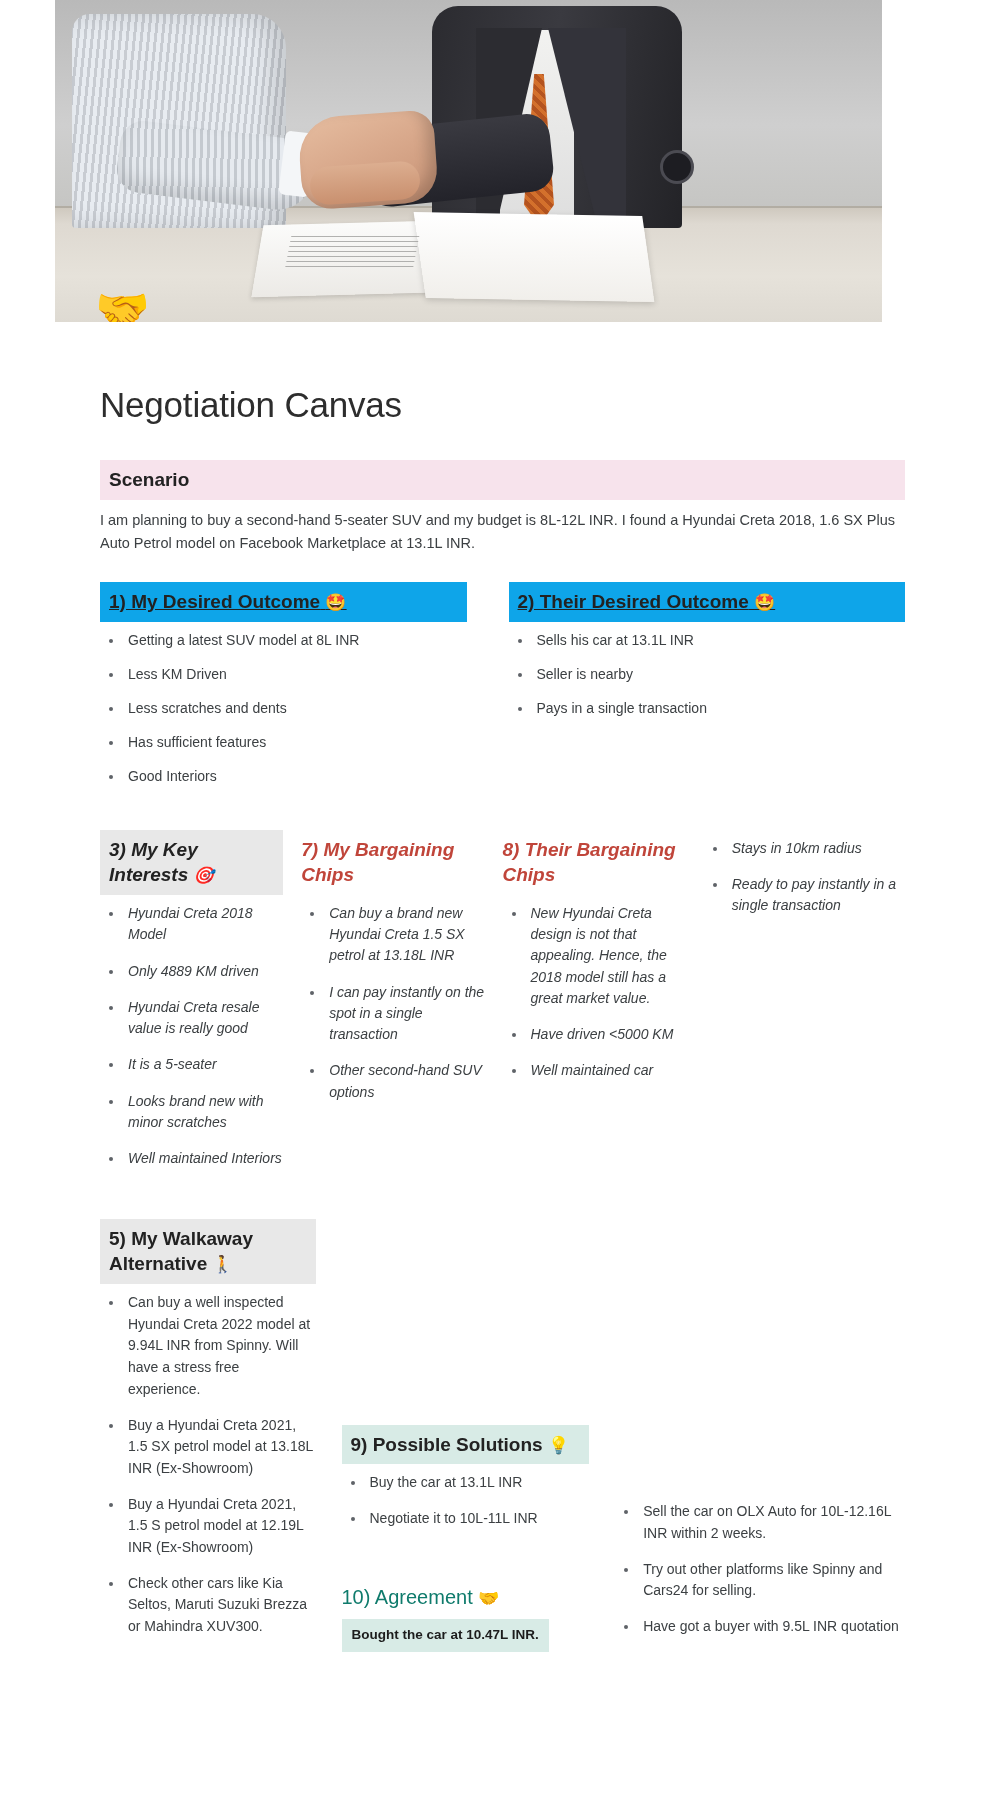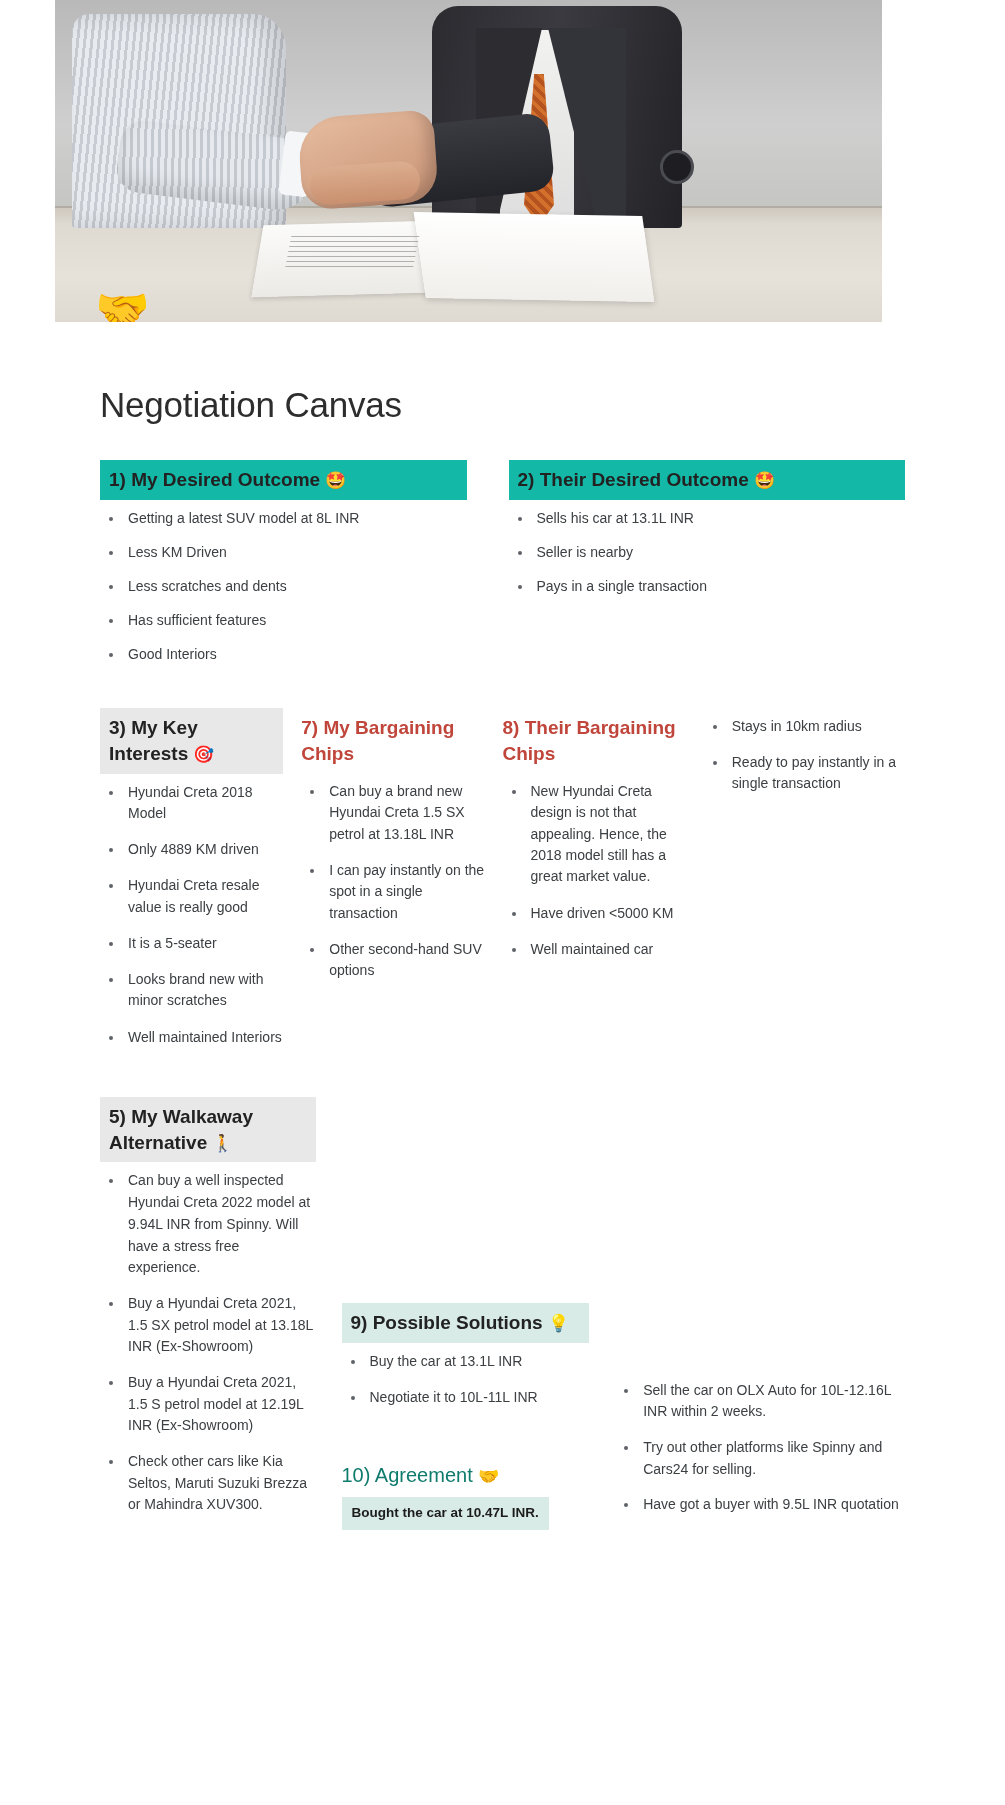--- a/index.html
+++ b/index.html
@@ -164,21 +164,21 @@
     display: inline-block;
     font-size: 19px;
     font-weight: 700;
     line-height: 1.35;
     color: #222;
     padding: 7px 9px 7px 9px;
     margin: 0;
   }
   .sec-head.full { display: block; }
   .bg-pink  { background: #f7e3ec; }
-  .bg-cream { background: #14b8a6; }
+  .bg-cream { background: #0ea5e9; text-decoration: underline; }
   .bg-grey  { background: #e8e8e8; }
   .bg-mint  { background: #d8ebe6; }
   .red-head { color: #c0453a; background: transparent; padding-left: 0; }
 
   .scenario-block { margin-bottom: 8px; }
   .scenario-text {
     font-size: 14.5px;
     line-height: 1.62;
     color: #3c4043;
     margin: 9px 0 0 0;
@@ -197,21 +197,21 @@
     padding-left: 4px;
   }
   ul.bul li::marker { color: #5f6368; font-size: 13px; }
 
   .row { display: flex; margin-top: 26px; }
   .row2 > .col { width: 50%; }
   .row2 > .col:first-child { padding-right: 36px; }
   .row2 > .col:last-child { padding-left: 6px; }
 
   .row4 { margin-top: 30px; }
-  .row4 > .col { width: 25%; padding-right: 18px; }
+  .row4 > .col { width: 25%; padding-right: 18px; font-style: italic; }
   .row4 > .col:last-child { padding-right: 0; }
   .row4 ul.bul li { line-height: 1.52; margin-bottom: 15px; }
 
   .row3 { margin-top: 34px; align-items: flex-end; }
   .row3 > .col-a { width: 30%; padding-right: 26px; }
   .row3 > .col-b { width: 34%; padding-right: 26px; }
   .row3 > .col-c { width: 36%; }
   .row3 ul.bul li { line-height: 1.55; margin-bottom: 14px; }
 
   .agreement-head {
@@ -264,20 +264,24 @@
   <div class="hero-gutter-l"></div>
   <div class="hero-gutter-r"></div>
 
   <div class="hero-emoji">🤝</div>
 </div>
 
 <div class="page">
 
   <h1 class="page-title">Negotiation Canvas</h1>
 
+  <div class="scenario-block">
+    <div class="sec-head full bg-pink">Scenario</div>
+    <p class="scenario-text">I am planning to buy a second-hand 5-seater SUV and my budget is 8L-12L INR. I found a Hyundai Creta 2018, 1.6 SX Plus Auto Petrol model on Facebook Marketplace at 13.1L INR.</p>
+  </div>
 
   <div class="row row2">
     <div class="col">
       <div class="sec-head full bg-cream">
         <span>1) My Desired Outcome</span>
         <span class="emoji">🤩</span>
       </div>
       <ul class="bul">
         <li>Getting a latest SUV model at 8L INR</li>
         <li>Less KM Driven</li>

